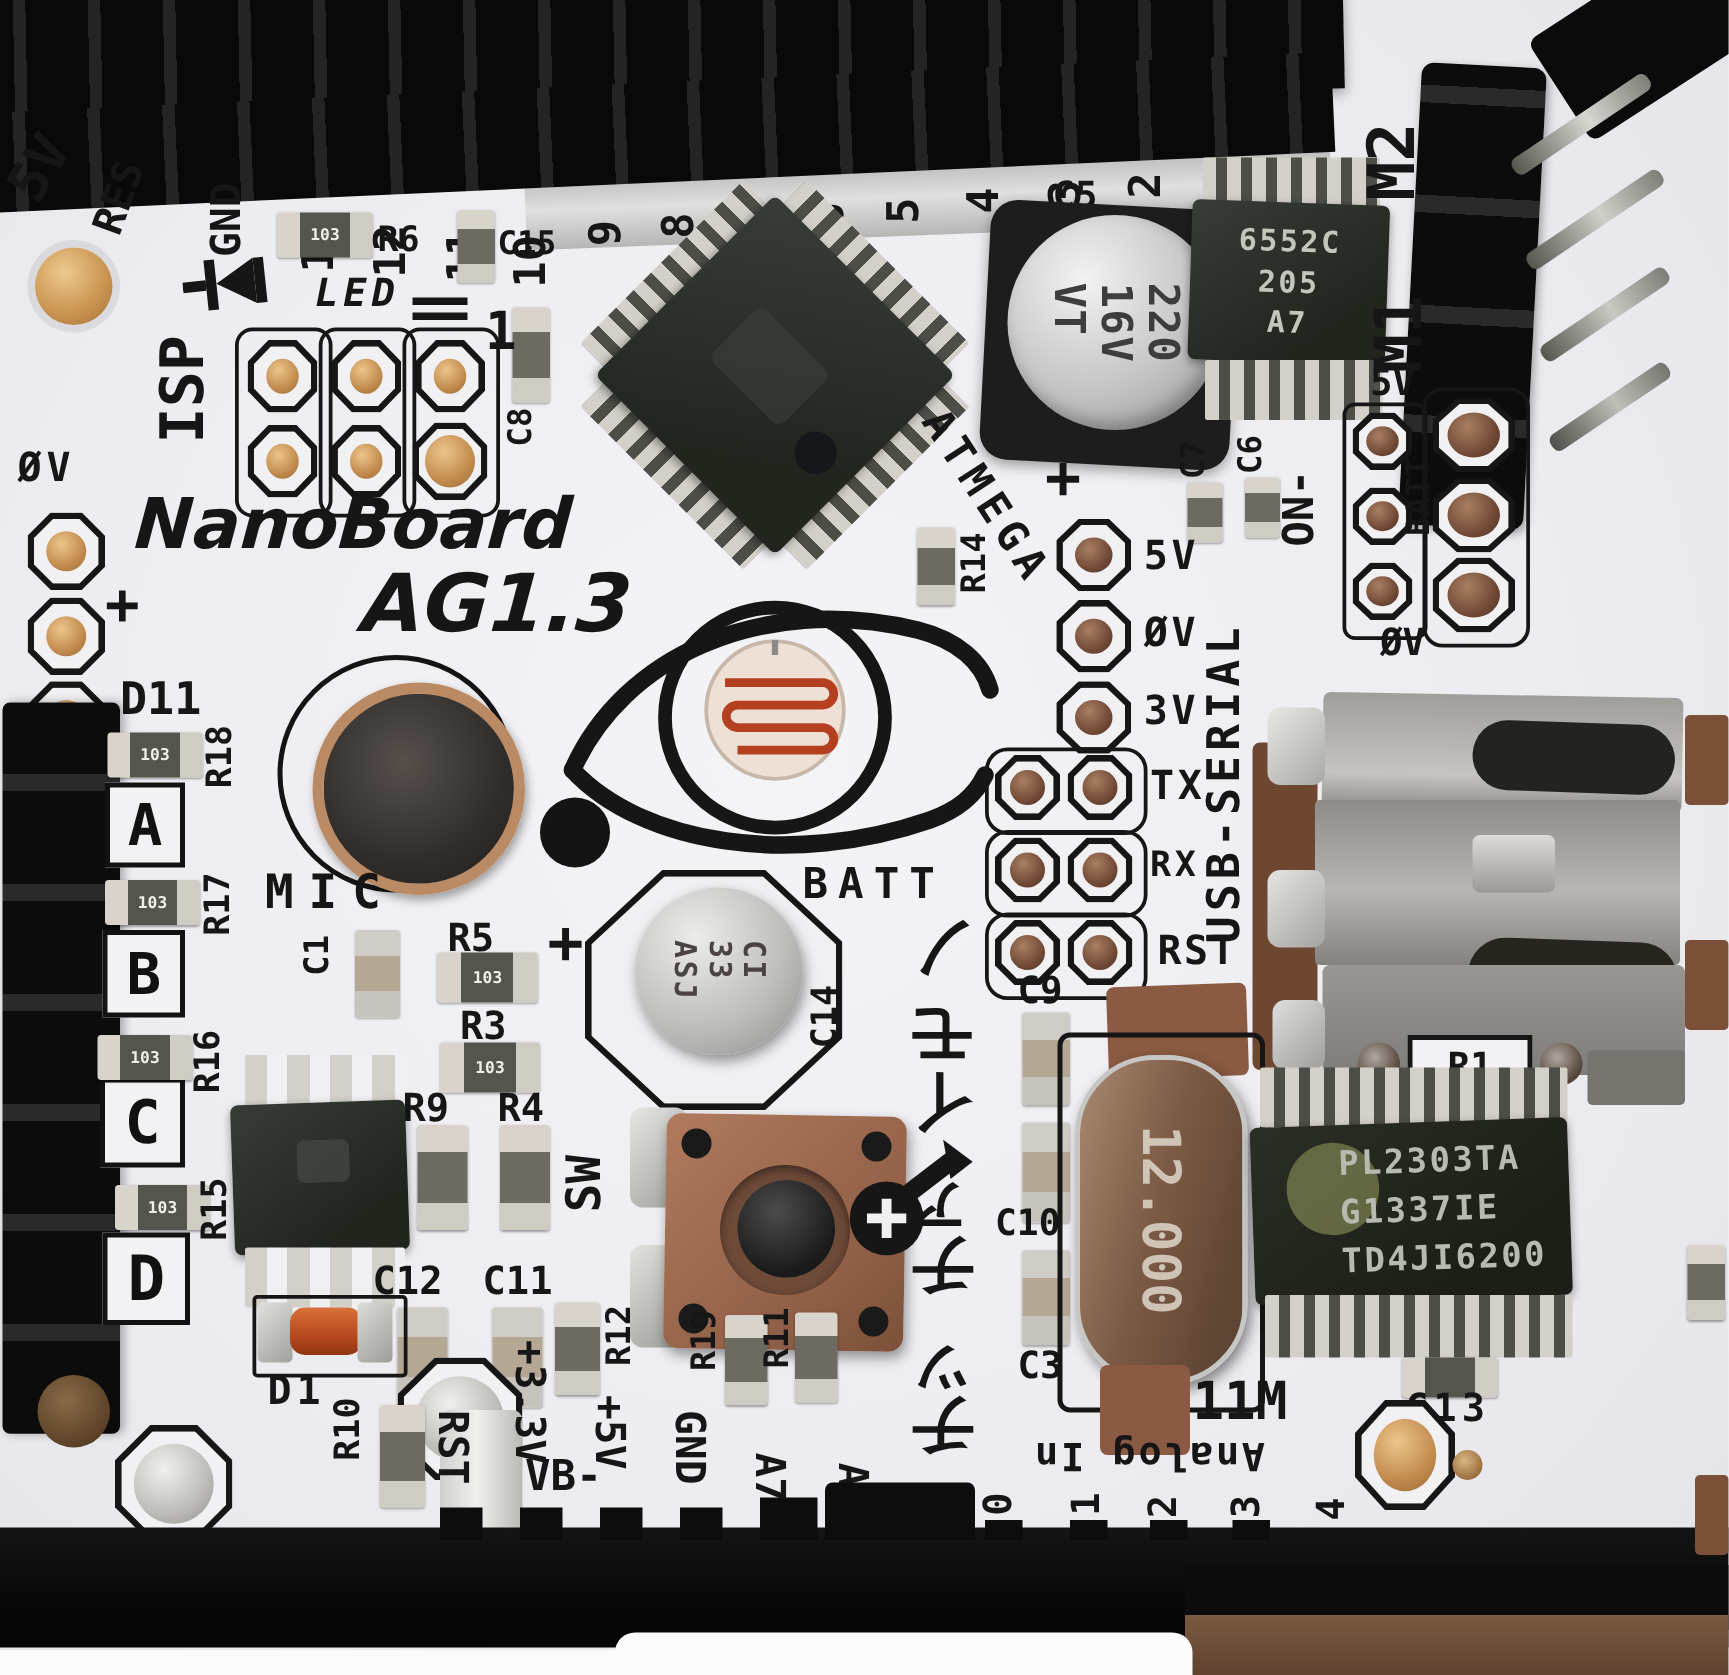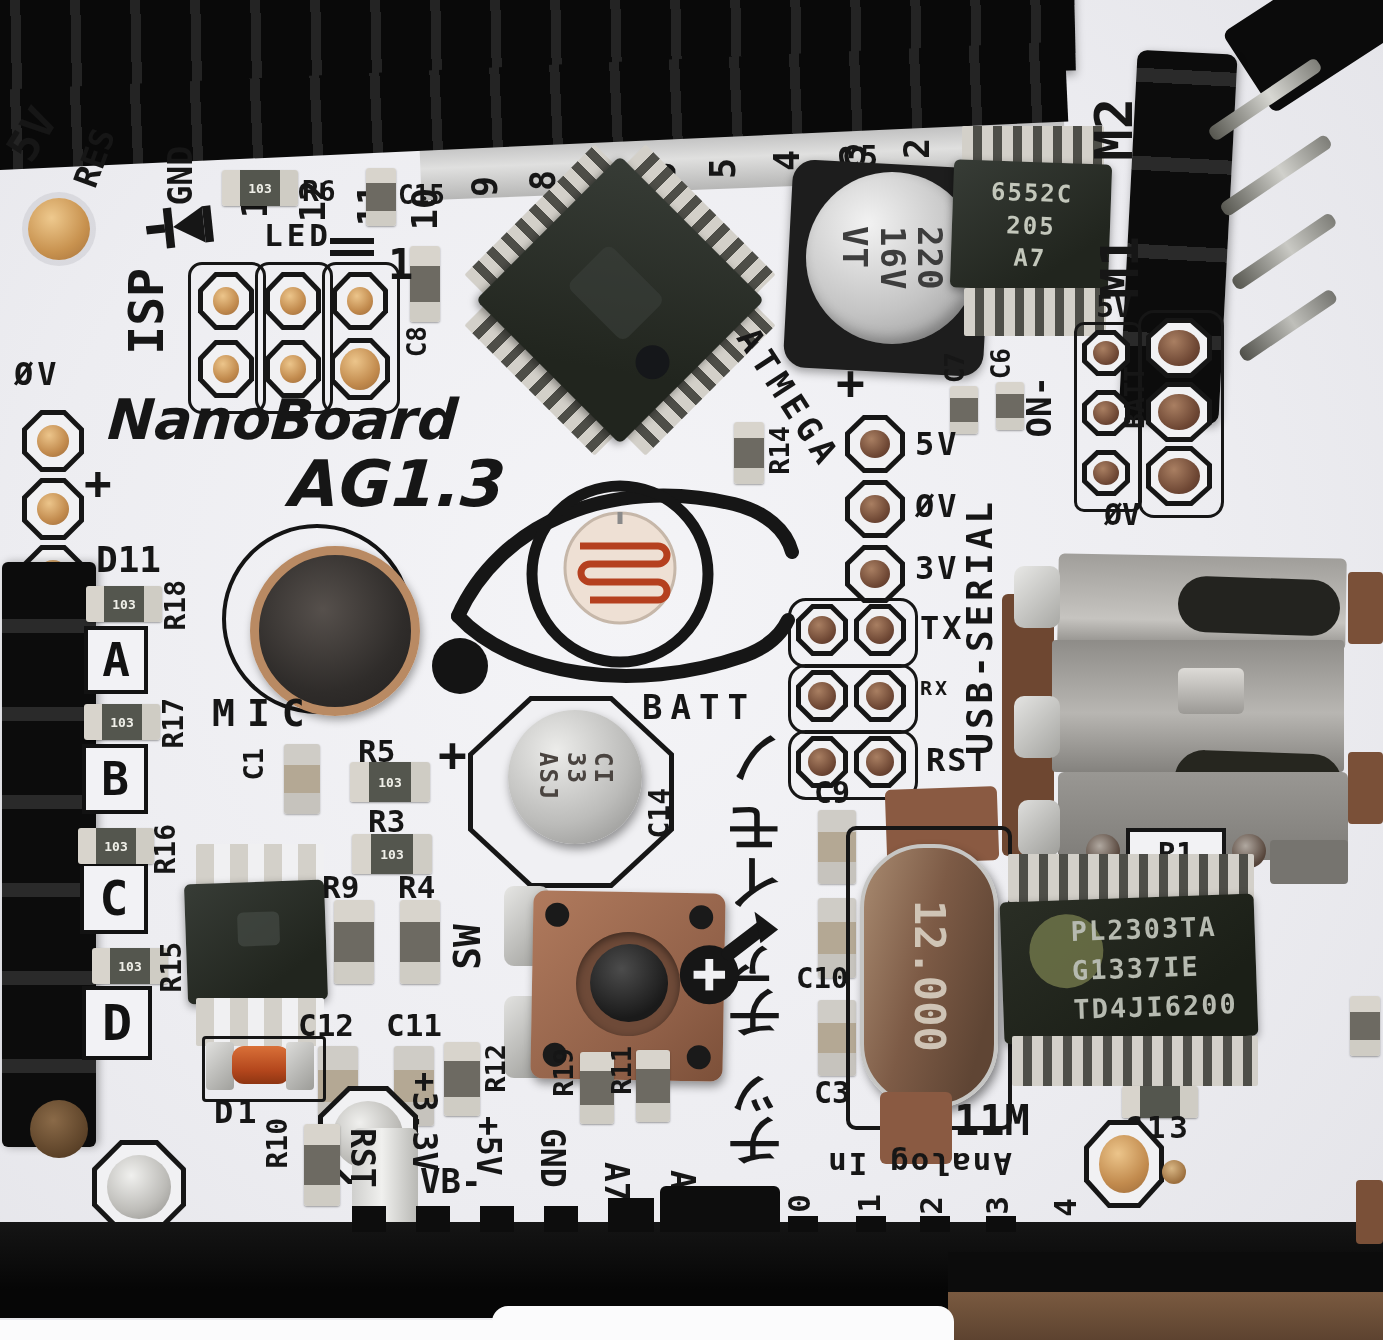--- a/index.html
+++ b/index.html
@@ -68,21 +68,21 @@
   <div class="silk vccw" style="left:836px;top:144px;font-size:35px;">3</div>
   <div class="silk vccw" style="left:900px;top:138px;font-size:35px;">2</div>
 
   <div class="abs" style="left:28px;top:198px;width:62px;height:62px;border-radius:50%;background:radial-gradient(circle at 38% 32%,#eec98e,#c8924f 60%,#a5713a);box-shadow:0 0 0 6px rgba(200,200,205,.5);"></div>
   <svg class="abs" viewBox="0 0 120 60" style="left:146px;top:196px;width:112px;height:58px;transform:rotate(-6deg);">
     <rect x="0" y="25" width="20" height="9" fill="#161616"></rect>
     <rect x="20" y="8" width="9" height="43" fill="#161616"></rect>
     <polygon points="29,29 62,10 62,49" fill="#161616"></polygon>
     <rect x="62" y="10" width="9" height="39" fill="#161616"></rect>
   </svg>
-  <div class="silk" style="left:264px;top:220px;font-size:31px;letter-spacing:4px;">LED</div>
+  <div class="silk" style="left:252px;top:220px;font-size:31px;letter-spacing:4px;font-style:italic;">LED</div>
   <div class="sh" style="left:222px;top:170px;width:76px;height:36px;">
       <span class="code">103</span>
     </div>
   <div class="silk" style="left:302px;top:178px;font-size:28px;">R6</div>
   <div class="sv" style="left:366px;top:168px;width:30px;height:58px;"></div>
   <div class="silk" style="left:398px;top:182px;font-size:26px;">C15</div>
   <div class="sv" style="left:410px;top:246px;width:30px;height:76px;"></div>
   <div class="silk vccw" style="left:404px;top:326px;font-size:26px;">C8</div>
 
   <div class="silk vccw" style="left:122px;top:268px;font-size:48px;">ISP</div>
@@ -288,21 +288,21 @@
   <div class="silk" style="left:920px;top:612px;font-size:32px;letter-spacing:3px;">TX</div>
   <div class="box" style="left:788px;top:664px;width:124px;height:64px;border-radius:18px;"></div>
   <div class="pad dark" style="left:796px;top:670px;width:52px;height:52px;">
       <div class="in"></div>
       <div class="core" style="inset:12px;"></div>
     </div>
   <div class="pad dark" style="left:854px;top:670px;width:52px;height:52px;">
       <div class="in"></div>
       <div class="core" style="inset:12px;"></div>
     </div>
-  <div class="silk" style="left:920px;top:678px;font-size:20px;letter-spacing:3px;">RX</div>
+  <div class="silk" style="left:920px;top:678px;font-size:28px;letter-spacing:3px;">RX</div>
   <div class="box" style="left:788px;top:730px;width:124px;height:64px;border-radius:18px;"></div>
   <div class="pad dark" style="left:796px;top:736px;width:52px;height:52px;">
       <div class="in"></div>
       <div class="core" style="inset:12px;"></div>
     </div>
   <div class="pad dark" style="left:854px;top:736px;width:52px;height:52px;">
       <div class="in"></div>
       <div class="core" style="inset:12px;"></div>
     </div>
   <div class="silk" style="left:926px;top:744px;font-size:32px;letter-spacing:2px;">RST</div>

